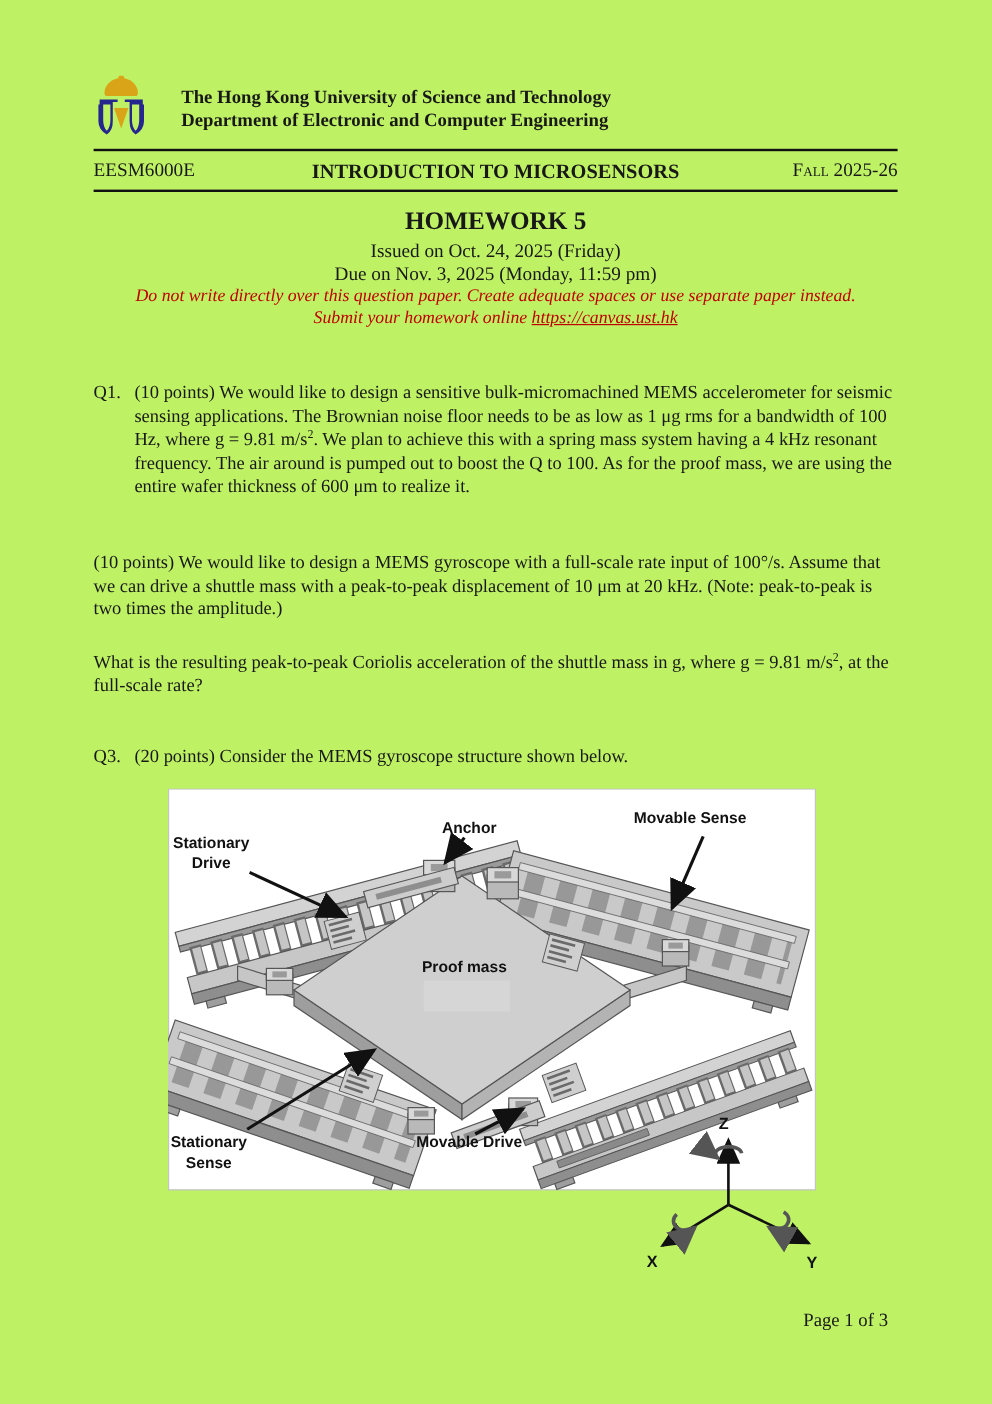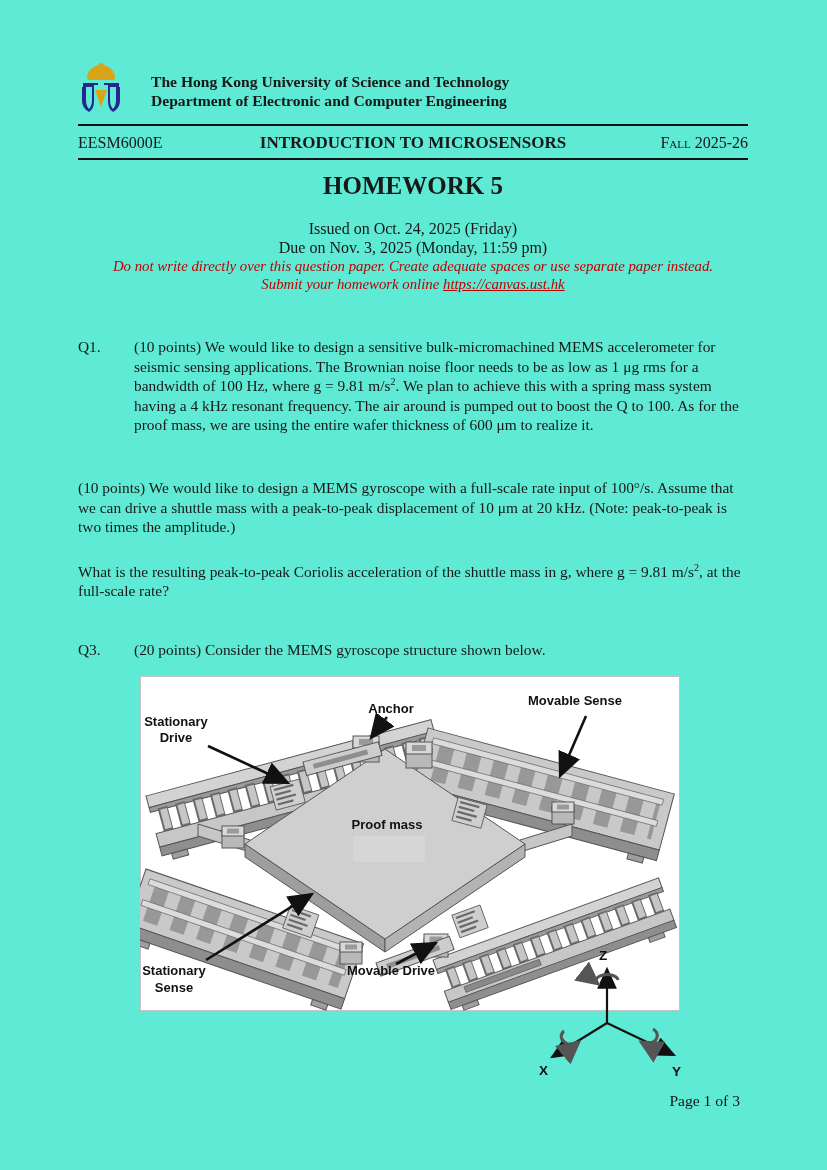--- a/index.html
+++ b/index.html
@@ -1,39 +1,39 @@
 <!DOCTYPE html>
 <html><head>
 <meta charset="utf-8">
 <style>
   html,body { margin:0; padding:0; background:#ffffff; }
   .page {
     position:relative; width:827px; height:1170px; margin:0 auto;
-    background:#5eead4; overflow:hidden;
+    background:#bef264; overflow:hidden;
     font-family:"Liberation Serif", serif; color:#181818;
   }
   
   .header { margin:63px 79px 0 78px; display:flex; align-items:flex-start; gap:27px; }
   .logo { flex:none; width:46px; height:57px; }
   .header-text { padding-top:9px; font-weight:bold; font-size:15.6px; line-height:19px; }
   .rule1 { border:none; border-top:2px solid #111; margin:4px 79px 0 78px; }
   .rule2 { border:none; border-top:2.5px solid #111; margin:5px 79px 0 78px; }
   .course-row { margin:7px 79px 0 78px; display:flex; align-items:center; }
   .course-code { font-size:16px; width:170px; }
   .course-title { font-size:17px; font-weight:bold; flex:1; text-align:center; }
   .course-term { font-size:16px; width:170px; text-align:right; font-variant:small-caps; }
   
   .title-block { text-align:center; margin:12px 79px 0 78px; }
-  .hw-title { font-size:25px; font-weight:bold; margin:0 0 20px 0; }
+  .hw-title { font-size:21px; font-weight:bold; margin:0 0 4px 0; }
   .date-line { font-size:16px; line-height:18.5px; }
   .red-line { font-size:14.8px; line-height:18px; font-style:italic; color:#C00000; }
   .red-line a { color:#C00000; }
   
   .questions { margin:0 79px 0 78px; font-size:15.4px; line-height:19.6px; }
-  .question { display:flex;gap:22px; }
+  .question { display:flex; }
   .q1 { margin-top:44px; } .q2 { margin-top:43px; } .q3 { margin-top:39px;align-items:center; }
   .qnum { flex:none; width:34px; }
   .qbody { flex:1; }
   .qbody p { margin:0; }
   .qbody p + p { margin-top:25px; }
   sup { font-size:0.65em; line-height:0; vertical-align:super; }
   
   .figure-wrap { position:relative; margin:16px 0 0 140px; width:560px; height:405px; }
   .figure-wrap svg { display:block; }
   .fig-label { font-family:"Liberation Sans", sans-serif; font-weight:bold; font-size:13px; fill:#111; }

